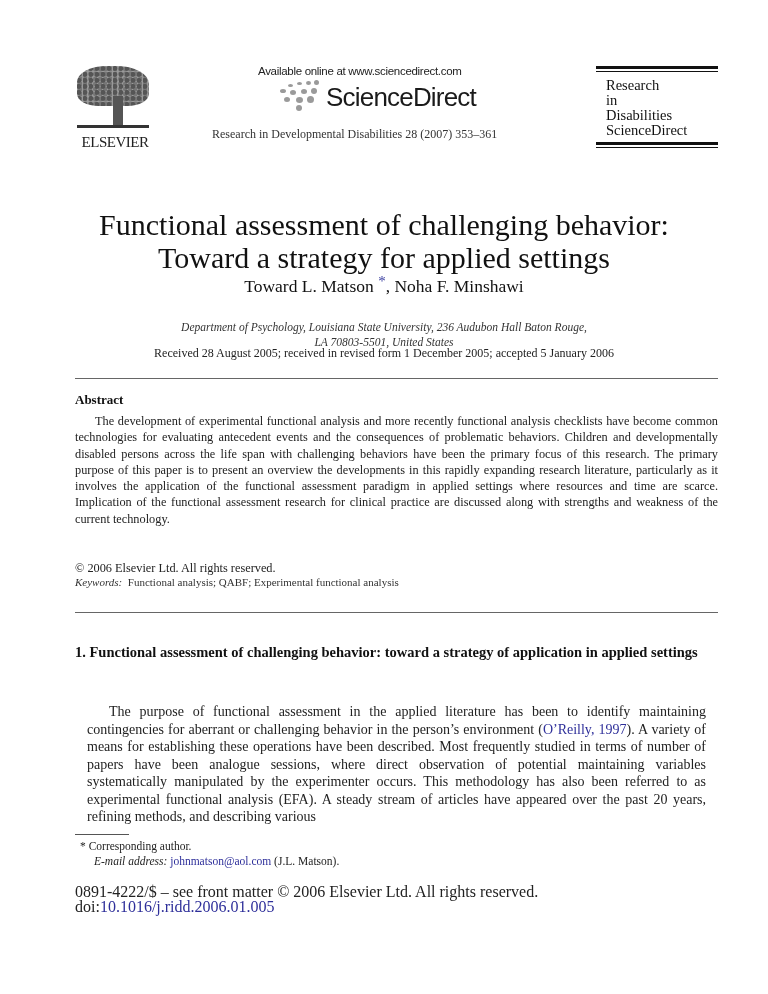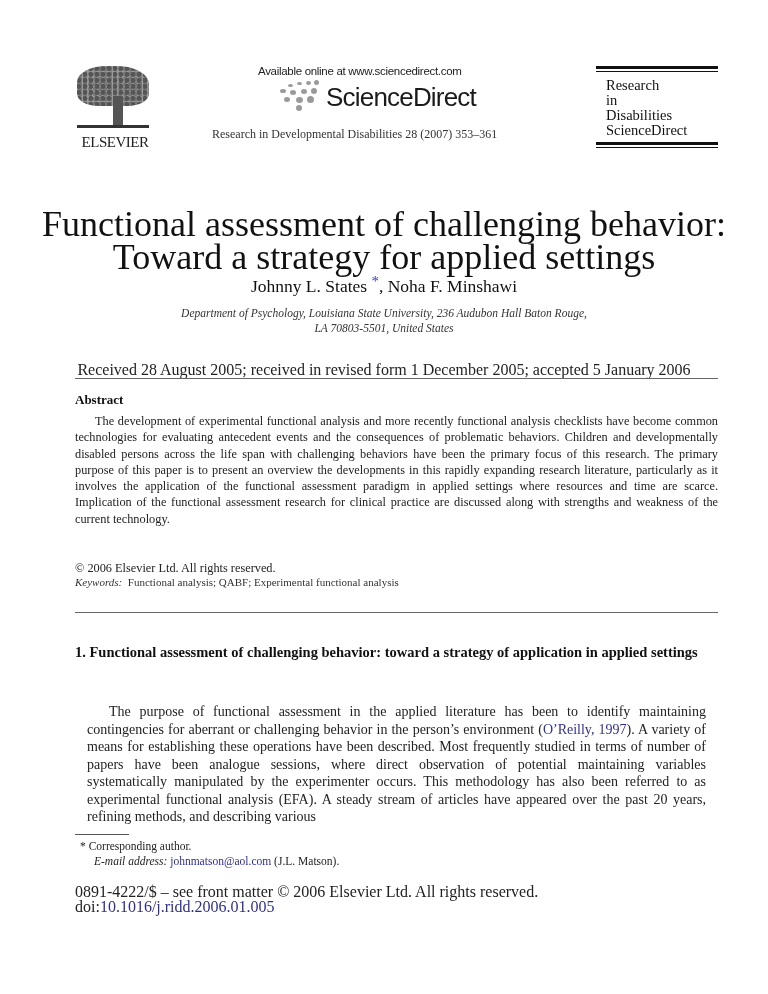--- a/index.html
+++ b/index.html
@@ -23,25 +23,25 @@
   .sd-dots { position: absolute; left: 0; top: 0; width: 60px; height: 30px; }
   .sd-dots span { position: absolute; background: #9a9a9a; border-radius: 50%; }
   .sd-word { position: absolute; left: 56px; top: 2px; font-family: "Liberation Sans", sans-serif; font-size: 26px; color: #1a1a1a; letter-spacing: -0.8px; }
   .journal-cite { left: 212px; top: 127px; font-size: 12px; color: #333; }
 
   .journal-box { left: 596px; top: 66px; width: 122px; }
   .journal-box .rule-top, .journal-box .rule-bot { height: 6px; border-top: 3px solid #111; border-bottom: 1px solid #111; box-sizing: border-box; }
   .journal-box .name { font-size: 14.5px; line-height: 15px; padding: 6px 0 4px 10px; color: #111; }
 
   
-  .title { left: 0; width: 768px; top: 208px; text-align: center; font-size: 36px; line-height: 33px; color: #111; }
+  .title { left: 0; width: 768px; top: 208px; text-align: center; font-size: 30px; line-height: 33px; color: #111; }
   .authors { left: 0; width: 768px; top: 273px; text-align: center; font-size: 17.5px; color: #111; }
   .authors .star { color: #3b3fa0; font-size: 15px; vertical-align: 6px; }
-  .affil { left: 0; width: 768px; top: 306px; text-align: center; font-size: 11.5px; line-height: 15px; font-style: italic; color: #333; }
-  .received { left: 0; width: 768px; top: 346px; text-align: center; font-size: 16px; color: #222; margin-top: 15px; }
+  .affil { left: 0; width: 768px; top: 320px; text-align: center; font-size: 11.5px; line-height: 15px; font-style: italic; color: #333; }
+  .received { left: 0; width: 768px; top: 346px; text-align: center; font-size: 12px; color: #222; }
 
   .rule { left: 75px; width: 643px; height: 1px; background: #666; }
 
   .abstract-head { left: 75px; top: 392px; font-size: 13px; font-weight: bold; color: #111; }
   .abstract-body { left: 75px; width: 643px; top: 413px; font-size: 12.3px; line-height: 16.3px; text-align: justify; color: #222; }
   .abstract-body p { margin: 0; text-indent: 20px; }
   .copyright { left: 75px; top: 561px; font-size: 12.3px; color: #222; }
   .keywords { left: 75px; top: 576px; font-size: 11px; color: #333; }
   .keywords .kw-label { font-style: italic; }
 
@@ -96,21 +96,21 @@
     <div>ScienceDirect</div>
   </div>
   <div class="rule-bot"></div>
 </div>
 
 <div class="abs title">
   <div>Functional assessment of challenging behavior:</div>
   <div>Toward a strategy for applied settings</div>
 </div>
 <div class="abs authors">
-  <span>Johnny L. States</span>
+  <span>Toward L. Matson</span>
   <span class="star link">*</span><span>, </span><span>Noha F. Minshawi</span>
 </div>
 <div class="abs affil">
   <div>Department of Psychology, Louisiana State University, 236 Audubon Hall Baton Rouge,</div>
   <div>LA 70803-5501, United States</div>
 </div>
 <div class="abs received">Received 28 August 2005; received in revised form 1 December 2005; accepted 5 January 2006</div>
 
 <div class="abs rule" style="top:378px;"></div>
 

